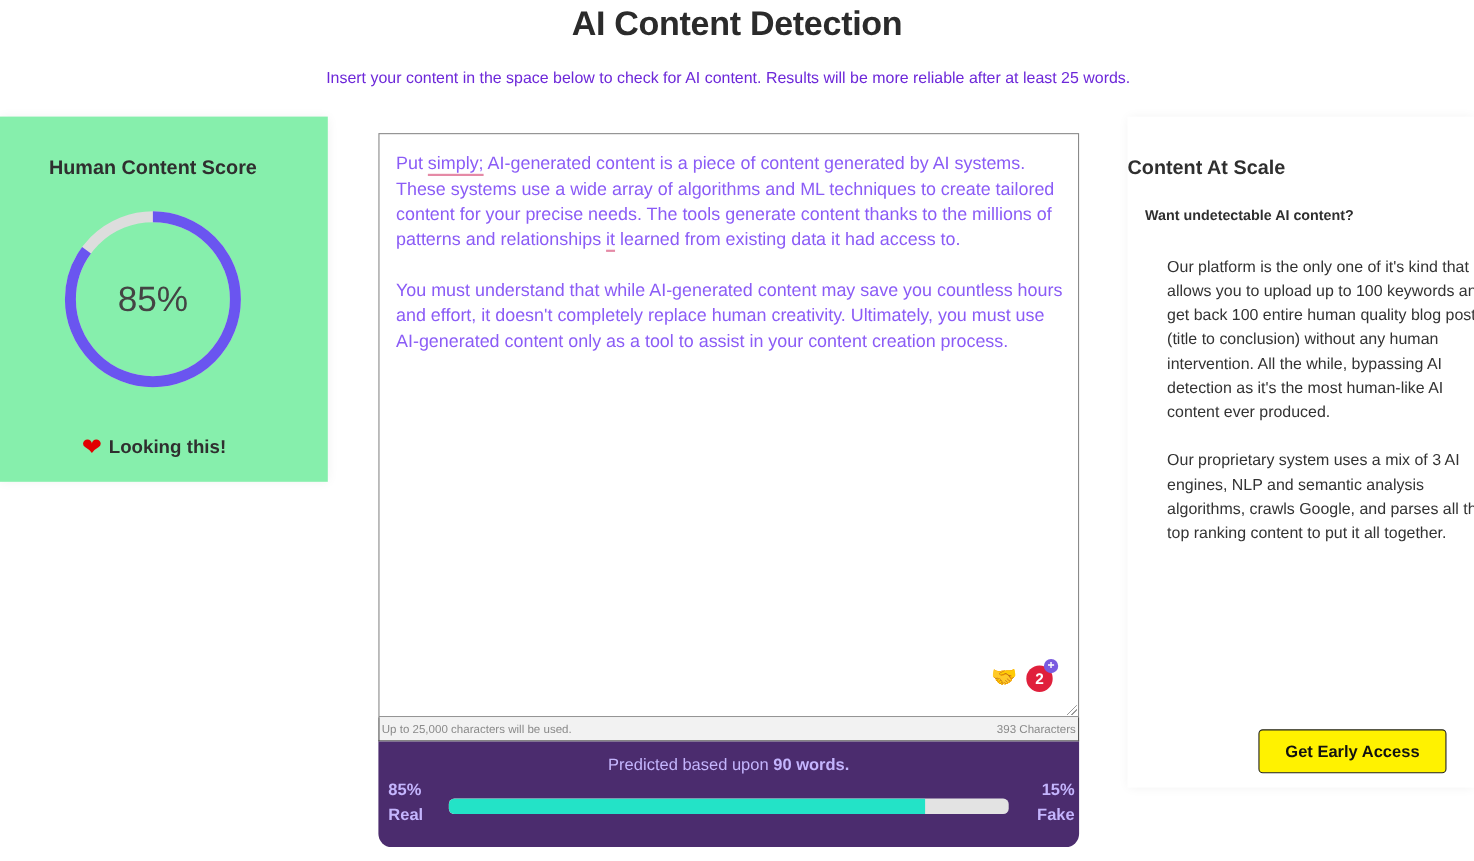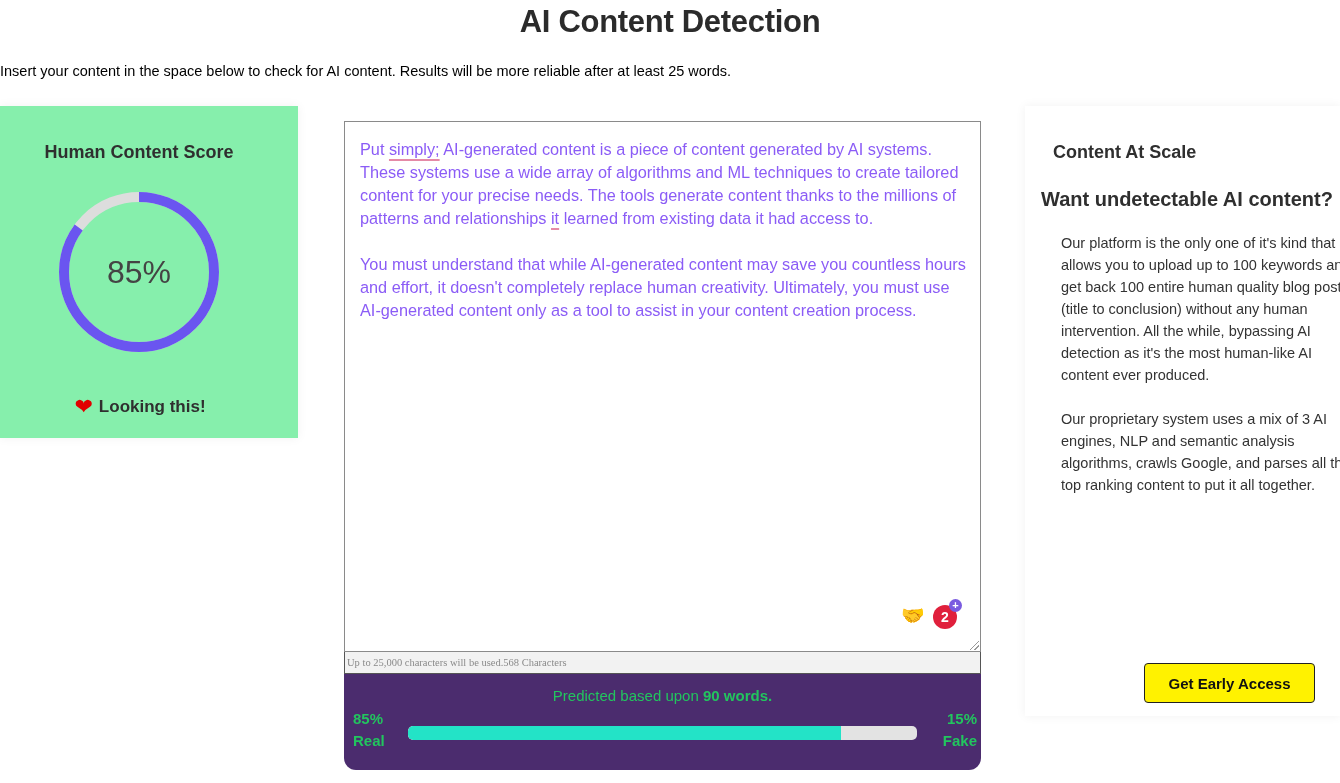--- a/index.html
+++ b/index.html
@@ -4,22 +4,22 @@
   <style>
     * { box-sizing: border-box; margin: 0; padding: 0; }
     html, body { width: 1340px; height: 783px; overflow: hidden; background: #ffffff; }
     body { font-family: "Liberation Sans", "DejaVu Sans", sans-serif; color: #333; position: relative; }
 
     .title {
       position: absolute; top: 4px; left: 0; width: 1340px; text-align: center;
       font-size: 31px; font-weight: bold; color: #2b2b2b; letter-spacing: -0.3px;
     }
     .subtitle {
-      position: absolute; top: 63px; left: 0; width: 1324px; text-align: left;
-      font-size: 14.5px; color: #000000;
+      position: absolute; top: 63px; left: 0; width: 1324px; text-align: center;
+      font-size: 14.5px; color: #6d28d9;
     }
 
     
     .score-card {
       position: absolute; left: 0; top: 106px; width: 298px; height: 332px;
       background: #86efac; box-shadow: 0 0 10px rgba(0,0,0,0.06);
     }
     .score-title {
       position: absolute; top: 36px; left: 0; width: 278px; text-align: center;
       font-size: 18px; font-weight: bold; color: #2f2f2f;
@@ -62,27 +62,27 @@
       text-align: center; font-weight: bold;
     }
     .resize-grip {
       position: absolute; right: 1px; bottom: 1px; width: 9px; height: 9px;
       background: linear-gradient(135deg, transparent 45%, #999 45%, #999 55%, transparent 55%, transparent 70%, #999 70%, #999 80%, transparent 80%);
     }
 
     .charbar {
       position: absolute; left: 344px; top: 652px; width: 637px; height: 22px;
       background: #f2f2f2; border: 1px solid #555; border-top: none;
-      font-size: 10.5px; color: #8a8a8a; display: flex; 
-      align-items: center; padding: 0 2px; font-family: Liberation Serif, serif;
+      font-size: 10.5px; color: #8a8a8a; display: flex; justify-content: space-between;
+      align-items: center; padding: 0 2px;
     }
 
     .result {
       position: absolute; left: 344px; top: 674px; width: 637px; height: 96px;
-      background: #4b2c6e; border-radius: 0 0 12px 12px; color: #22c55e;
+      background: #4b2c6e; border-radius: 0 0 12px 12px; color: #c4b5fd;
     }
     .predicted {
       position: absolute; top: 13px; left: 0; width: 637px; text-align: center; font-size: 15px;
     }
     .predicted b { font-weight: bold; }
     .real-label, .fake-label {
       position: absolute; top: 34px; font-size: 15px; line-height: 22px; font-weight: bold;
     }
     .real-label { left: 9px; }
     .fake-label { right: 4px; text-align: right; }
@@ -91,24 +91,24 @@
       background: #e3e3e3; border-radius: 5px; overflow: hidden;
     }
     .bar-fill { height: 100%; background: #23e3c7; border-radius: 5px 0 0 5px; }
 
     
     .promo {
       position: absolute; left: 1025px; top: 106px; width: 315px; height: 610px;
       background: #fff; box-shadow: 0 0 10px rgba(0,0,0,0.06);
     }
     .promo-title {
-      position: absolute; left: 28px; top: 36px; font-size: 18px; font-weight: bold; color: #2f2f2f;
+      position: absolute; left: 0; top: 36px; font-size: 18px; font-weight: bold; color: #2f2f2f;
     }
     .promo-sub {
-      position: absolute; left: 16px; top: 82px; font-size: 20px; font-weight: bold; color: #2f2f2f;
+      position: absolute; left: 16px; top: 82px; font-size: 13px; font-weight: bold; color: #2f2f2f;
     }
     .promo-p {
       position: absolute; left: 16px; width: 296px; font-size: 14.5px; line-height: 22px; color: #333; margin-left: 20px;
     }
     .cta {
       position: absolute; left: 75px; top: 557px; width: 171px; height: 40px;
       background: #fff200; border: 1.5px solid #222; border-radius: 4px;
       font-size: 15px; font-weight: bold; color: #111; display: flex;
       align-items: center; justify-content: center; cursor: pointer; margin-left: 44px;
     }
@@ -139,21 +139,21 @@
 
 <span>You must understand that while AI-generated content may save you countless hours and effort, it doesn't completely replace human creativity. Ultimately, you must use AI-generated content only as a tool to assist in your content creation process.</span></div>
   <span class="handshake">🤝</span>
   <div class="badge">2</div>
   <div class="badge-plus">+</div>
   <div class="resize-grip"></div>
 </div>
 
 <div class="charbar">
   <span>Up to 25,000 characters will be used.</span>
-  <span>568 Characters</span>
+  <span>393 Characters</span>
 </div>
 
 <div class="result">
   <div class="predicted">
     <span>Predicted based upon </span><b>90 words.</b>
   </div>
   <div class="real-label">
     <div>85%</div>
     <div>Real</div>
   </div>

